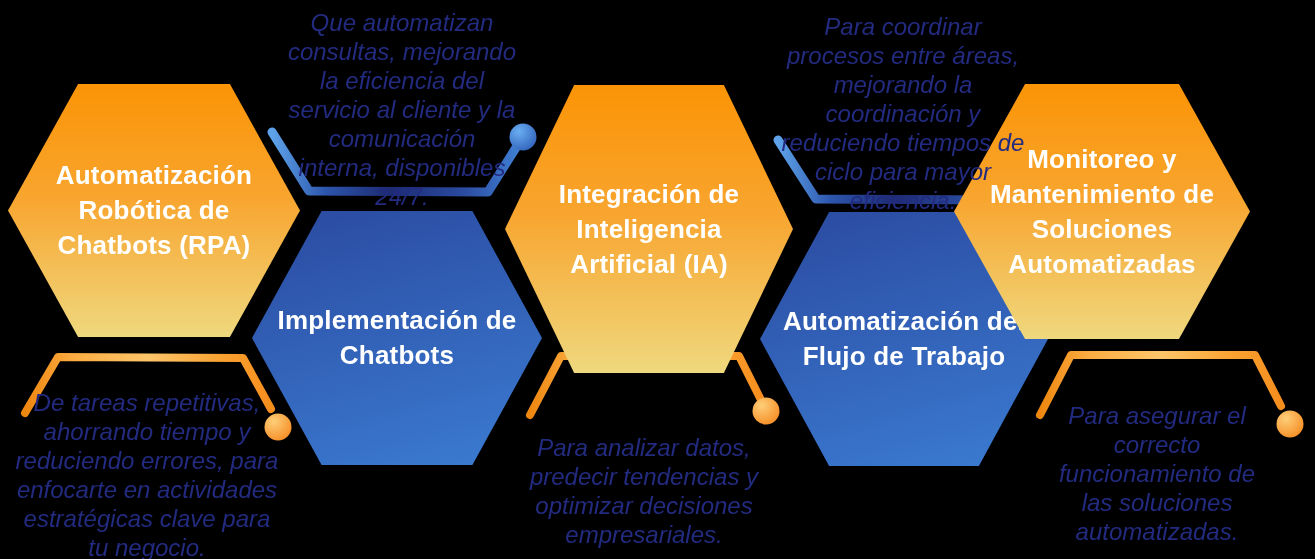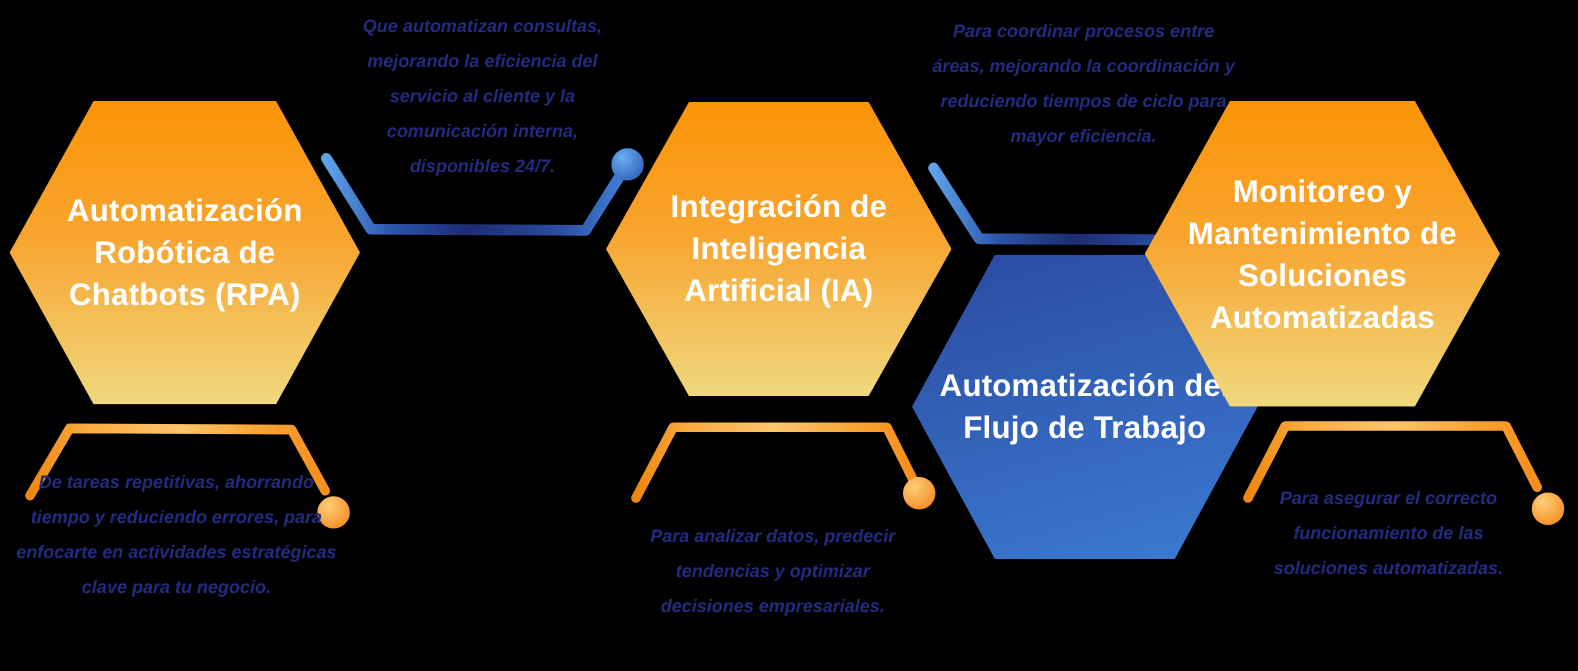--- a/index.html
+++ b/index.html
@@ -12,22 +12,22 @@
     clip-path:polygon(24% 0%,76% 0%,100% 50%,76% 100%,24% 100%,0% 50%);
     text-align:center;
   }
   .hex.orange{background:linear-gradient(180deg,#FB9406 0%,#F8A52F 45%,#EFD87E 100%);}
   .hex.blue{background:linear-gradient(165deg,#2A4AA0 0%,#3B7CD2 100%);}
   .hex-label{
     color:#FFFFFF;font-weight:bold;font-size:26px;line-height:35px;
     padding:0 22px;letter-spacing:0.2px;
   }
   .note{
-    position:absolute;color:#232B80;font-size:15px;line-height:29px;
-    font-style:italic;font-weight:bold;text-align:center;
+    position:absolute;color:#232B80;font-size:24px;line-height:29px;
+    font-style:italic;font-weight:normal;text-align:center;
   }
   svg.connectors{position:absolute;left:0;top:0;}
 </style>
 </head>
 <body>
 
 <div class="canvas">
 
   <svg class="connectors" width="1315" height="559" viewBox="0 0 1315 559">
     <defs>
@@ -68,22 +68,25 @@
     <circle cx="766" cy="411" r="13.5" fill="url(#gradOrangeDot)"></circle>
 
     <polyline points="1040,415 1071,355 1255,355 1281,406" fill="none" stroke="url(#gradOrangeLine)" stroke-width="8" stroke-linecap="round" stroke-linejoin="round"></polyline>
     <circle cx="1290" cy="424" r="13.5" fill="url(#gradOrangeDot)"></circle>
   </svg>
 
   <div class="hex orange" style="left:8px;top:84px;width:292px;height:253px;">
     <div class="hex-label">Automatización Robótica de Chatbots (RPA)</div>
   </div>
 
+  <div class="hex blue" style="left:252px;top:211px;width:290px;height:254px;">
+    <div class="hex-label">Implementación de Chatbots</div>
+  </div>
 
-  <div class="hex orange" style="left:505px;top:85px;width:288px;height:245px;">
+  <div class="hex orange" style="left:505px;top:85px;width:288px;height:288px;">
     <div class="hex-label">Integración de Inteligencia Artificial (IA)</div>
   </div>
 
   <div class="hex blue" style="left:760px;top:212px;width:288px;height:254px;align-items:center;">
     <div class="hex-label">Automatización del Flujo de Trabajo</div>
   </div>
 
   <div class="hex orange" style="left:954px;top:84px;width:296px;height:255px;">
     <div class="hex-label">Monitoreo y Mantenimiento de Soluciones Automatizadas</div>
   </div>

